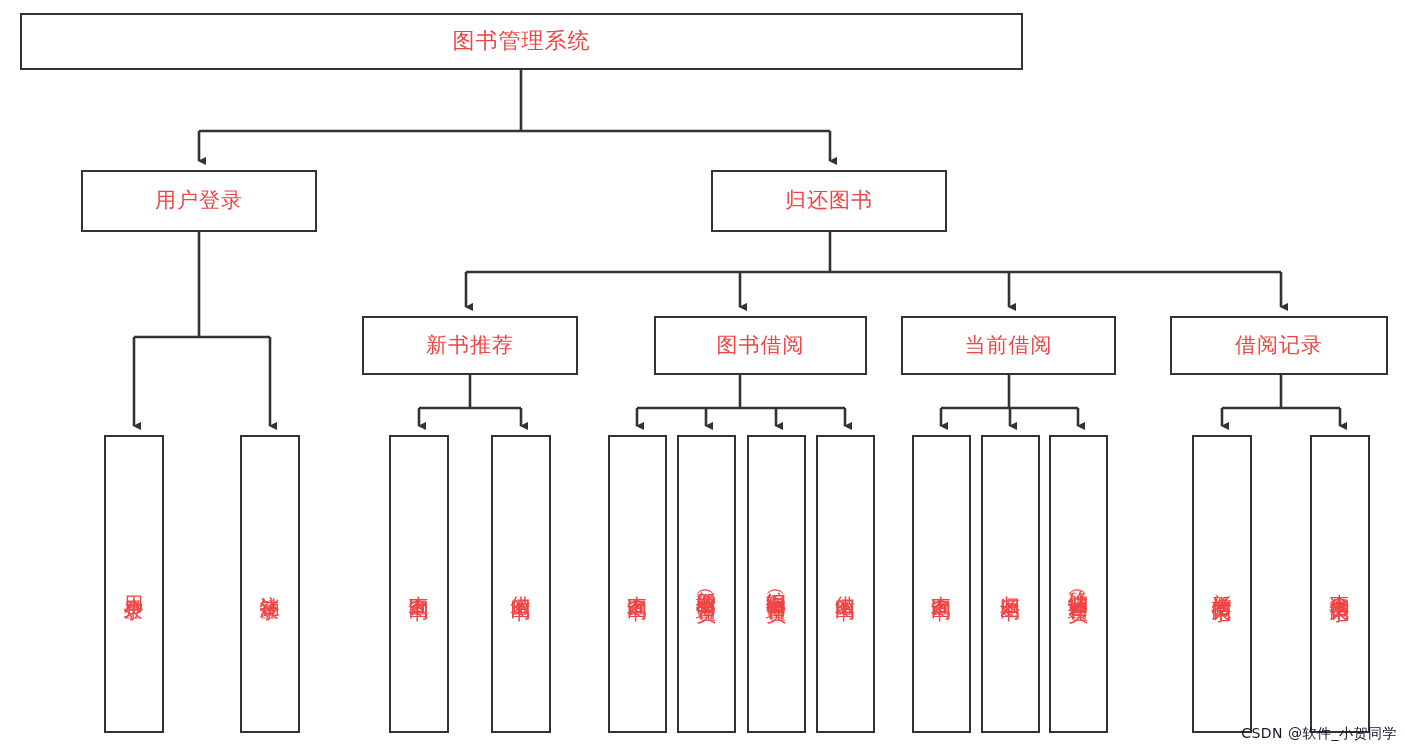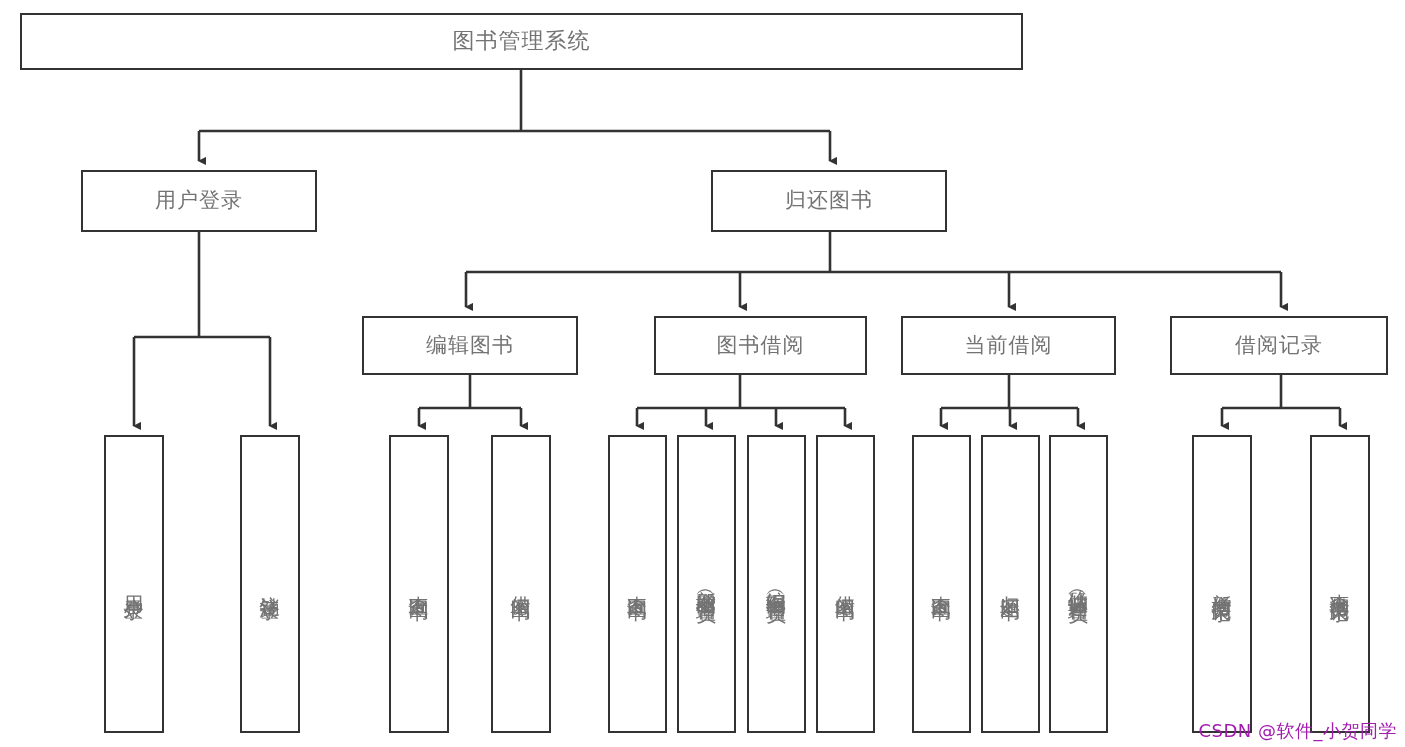--- a/index.html
+++ b/index.html
@@ -27,21 +27,21 @@
     pointer-events: none;
   }
   .node {
     position: absolute;
     box-sizing: border-box;
     background: #ffffff;
     border: 2px solid #333333;
     display: flex;
     align-items: center;
     justify-content: center;
-    color: #737373;
+    color: #ef4444;
     text-align: center;
   }
   .node.h {
     font-size: 21px;
     letter-spacing: 1px;
     line-height: 1.2;
   }
   .node.root {
     font-size: 22px;
   }
@@ -57,22 +57,22 @@
   }
   .node.leaf span {
     writing-mode: vertical-rl;
     text-orientation: upright;
     display: block;
   }
   .watermark {
     position: absolute;
     right: 8px;
     bottom: 4px;
-    font-size: 18px;
-    color: #a21caf;
+    font-size: 14px;
+    color: #0f172a;
     letter-spacing: 0.5px;
     white-space: nowrap;
     user-select: none;
   }
 </style>
 </head>
 <body>
 
 <div id="diagram-root">
 
@@ -124,21 +124,21 @@
       <path d="M1222,408 L1222,426" marker-end="url(#arrow)"></path>
       <path d="M1340,408 L1340,426" marker-end="url(#arrow)"></path>
     </g>
   </svg>
 
   <div class="node h root" style="left:20px; top:13px; width:1003px; height:57px;">图书管理系统</div>
 
   <div class="node h" style="left:81px; top:170px; width:236px; height:62px;">用户登录</div>
   <div class="node h" style="left:711px; top:170px; width:236px; height:62px;">归还图书</div>
 
-  <div class="node h" style="left:362px; top:316px; width:216px; height:59px;">编辑图书</div>
+  <div class="node h" style="left:362px; top:316px; width:216px; height:59px;">新书推荐</div>
   <div class="node h" style="left:654px; top:316px; width:213px; height:59px;">图书借阅</div>
   <div class="node h" style="left:901px; top:316px; width:215px; height:59px;">当前借阅</div>
   <div class="node h" style="left:1170px; top:316px; width:218px; height:59px;">借阅记录</div>
 
   <div class="node leaf" style="left:104px; top:435px; width:60px; height:298px;">
     <span>用户登录</span>
   </div>
   <div class="node leaf" style="left:240px; top:435px; width:60px; height:298px;">
     <span>注销登录</span>
   </div>

